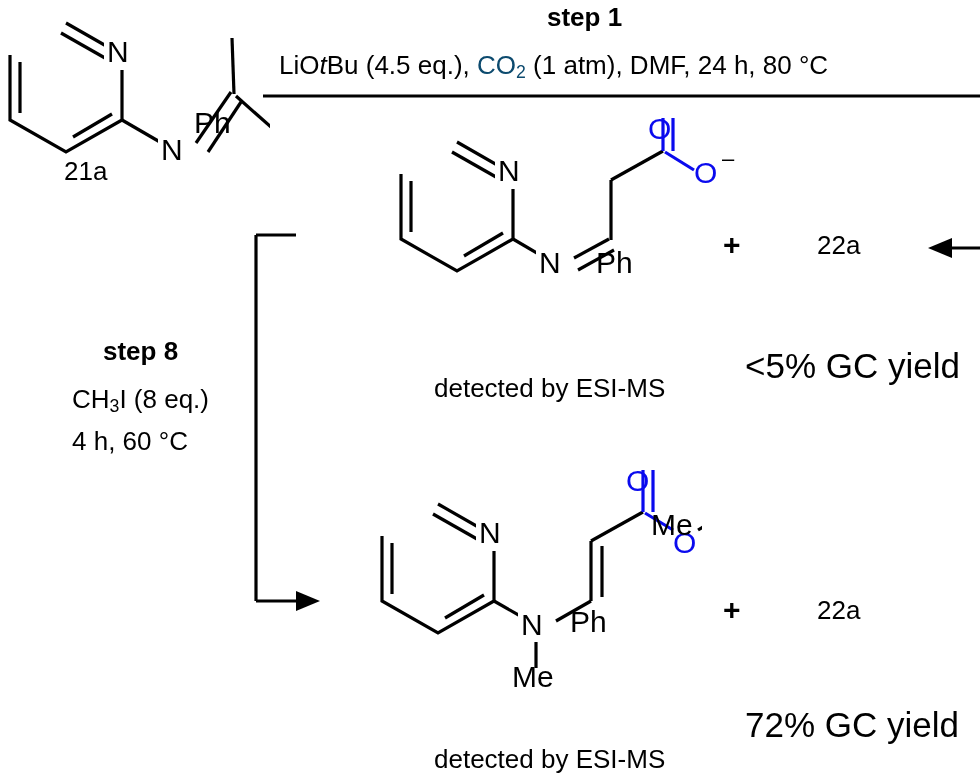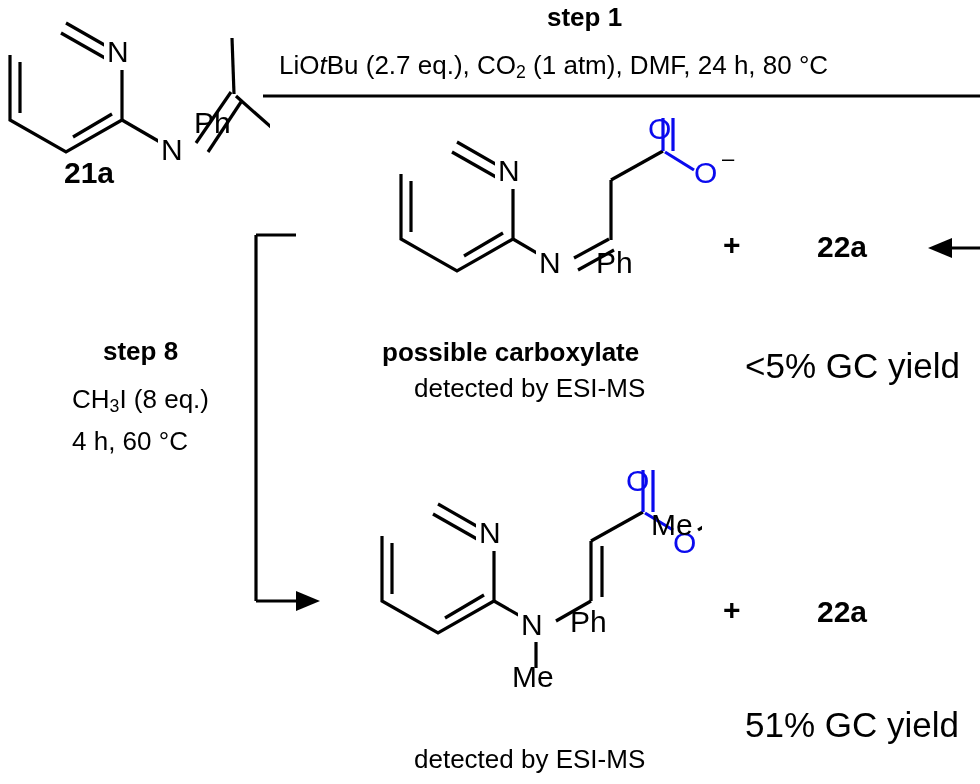--- a/index.html
+++ b/index.html
@@ -20,28 +20,28 @@
   }
   .lbl {
     position: absolute;
     white-space: nowrap;
     line-height: 1;
     color: #000000;
     text-align: right;
   }
   .cond { font-size: 26px; }
   .step { font-size: 26px; font-weight: bold; }
-  .cmpd { font-size: 30px; font-weight: bold; }
+  .cmpd { font-size: 26px; font-weight: normal; }
   .capt-b { font-size: 26px; font-weight: bold; }
-  .capt-n { font-size: 26px; }
+  .capt-n { font-size: 26px; margin-left: 20px; }
   .yield { font-size: 35px; }
   .plus { font-size: 30px; font-weight: bold; }
   sub { font-size: 0.68em; vertical-align: -0.25em; }
   .ital { font-style: italic; }
-  .co2 { color: #000000; }
+  .co2 { color: #0c4a6e; }
   svg { display: block; }
   .struct { position: absolute; }
   .bk { stroke: #000000; fill: none; stroke-width: 3.2; }
   .bl { stroke: #0a0aee; fill: none; stroke-width: 3.2; }
   .atom {
     font-family: "Liberation Sans", sans-serif;
     font-size: 30px;
     fill: #000000;
   }
   .arrowline { stroke: #000000; fill: none; stroke-width: 3.2; }
@@ -71,21 +71,21 @@
 
       <line class="bk" x1="234" y1="84" x2="232" y2="28"></line>
 
       <line class="bk" x1="236" y1="86" x2="272" y2="118"></line>
     </svg>
   </div>
   <div class="lbl" style="left:194px; top:108px; font-size:30px;">Ph</div>
   <div class="lbl cmpd" style="left:64px; top:158px;">21a</div>
 
   <div class="lbl step" style="left:547px; top:4px;">step 1</div>
-  <div class="lbl cond" style="left:279px; top:52px;"><span>LiO</span><span class="ital">t</span><span>Bu (2.7 eq.), </span><span class="co2"><span>CO</span><sub>2</sub></span><span> (1 atm), DMF, 24 h, 80 °C</span></div>
+  <div class="lbl cond" style="left:279px; top:52px;"><span>LiO</span><span class="ital">t</span><span>Bu (4.5 eq.), </span><span class="co2"><span>CO</span><sub>2</sub></span><span> (1 atm), DMF, 24 h, 80 °C</span></div>
 
   <svg class="struct" style="left:258px; top:88px;" width="722" height="175">
     <polyline class="arrowline" points="5,8 966,8 966,160"></polyline>
     <line class="arrowline" x1="966" y1="160" x2="688" y2="160"></line>
     <polygon points="670,160 694,150 694,170" fill="#000000"></polygon>
   </svg>
 
   <div class="struct" style="left:398px; top:118px;">
     <svg width="300" height="185" viewBox="0 0 300 185">
 
@@ -117,21 +117,20 @@
   <div class="lbl" style="left:648px; top:114px; font-size:30px; color:#0a0aee;">O</div>
 
   <div class="lbl" style="left:694px; top:158px; font-size:30px; color:#0a0aee;">O</div>
   <div class="lbl" style="left:722px; top:148px; font-size:22px;">–</div>
 
   <div class="lbl" style="left:596px; top:248px; font-size:30px;">Ph</div>
 
   <div class="lbl plus" style="left:723px; top:230px;">+</div>
   <div class="lbl cmpd" style="left:817px; top:232px;">22a</div>
 
-  <div class="lbl capt-b" style="left:382px; top:339px;">possible carboxylate</div>
   <div class="lbl capt-n" style="left:414px; top:375px;">detected by ESI-MS</div>
   <div class="lbl yield" style="left:745px; top:348px;">&lt;5% GC yield</div>
 
   <svg class="struct" style="left:170px; top:228px;" width="170" height="390">
     <polyline class="arrowline" points="86,7 86,373"></polyline>
     <line class="arrowline" x1="86" y1="7" x2="126" y2="7"></line>
     <line class="arrowline" x1="86" y1="373" x2="128" y2="373"></line>
     <polygon points="150,373 126,363 126,383" fill="#000000"></polygon>
   </svg>
 
@@ -178,15 +177,15 @@
   <div class="lbl" style="left:651px; top:510px; font-size:30px;">Me</div>
 
   <div class="lbl" style="left:570px; top:607px; font-size:30px;">Ph</div>
 
   <div class="lbl" style="left:512px; top:662px; font-size:30px;">Me</div>
 
   <div class="lbl plus" style="left:723px; top:595px;">+</div>
   <div class="lbl cmpd" style="left:817px; top:597px;">22a</div>
 
   <div class="lbl capt-n" style="left:414px; top:746px;">detected by ESI-MS</div>
-  <div class="lbl yield" style="left:745px; top:707px;">51% GC yield</div>
+  <div class="lbl yield" style="left:745px; top:707px;">72% GC yield</div>
 
 </div>
 
 </body></html>

